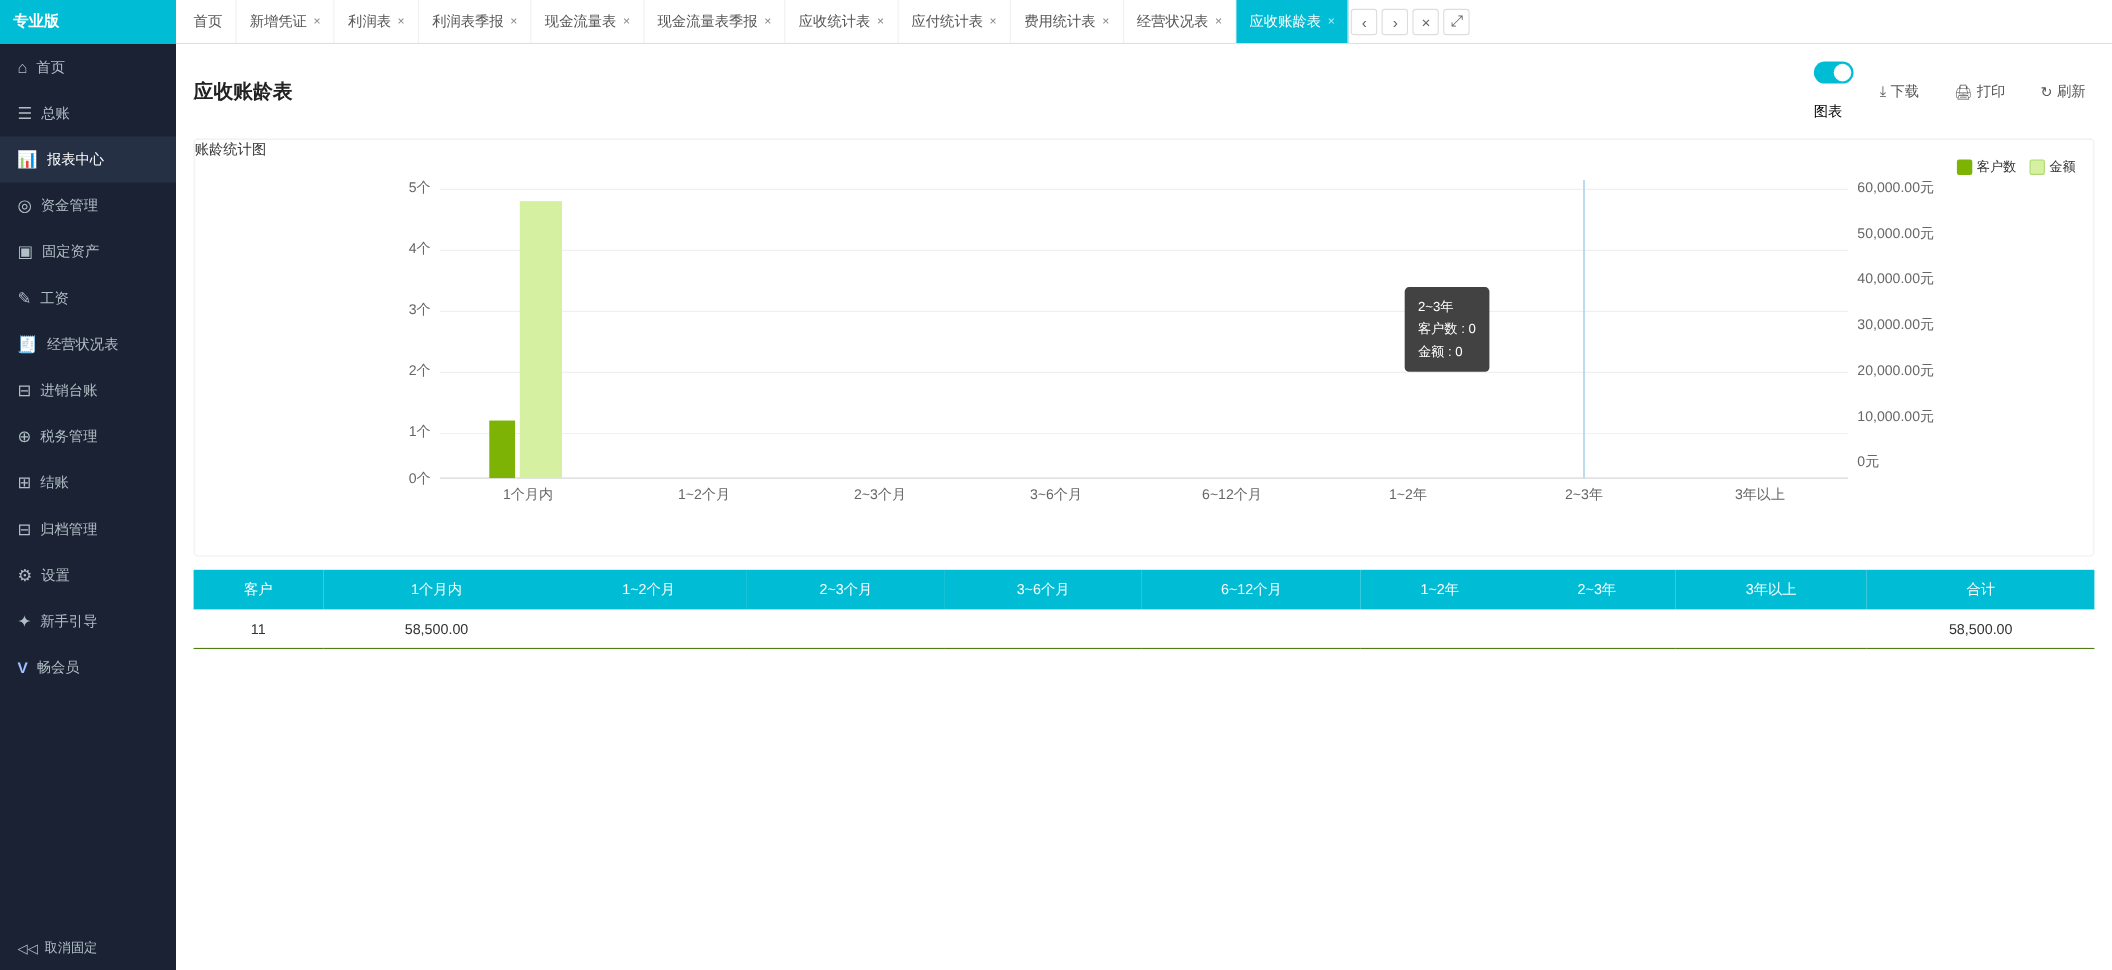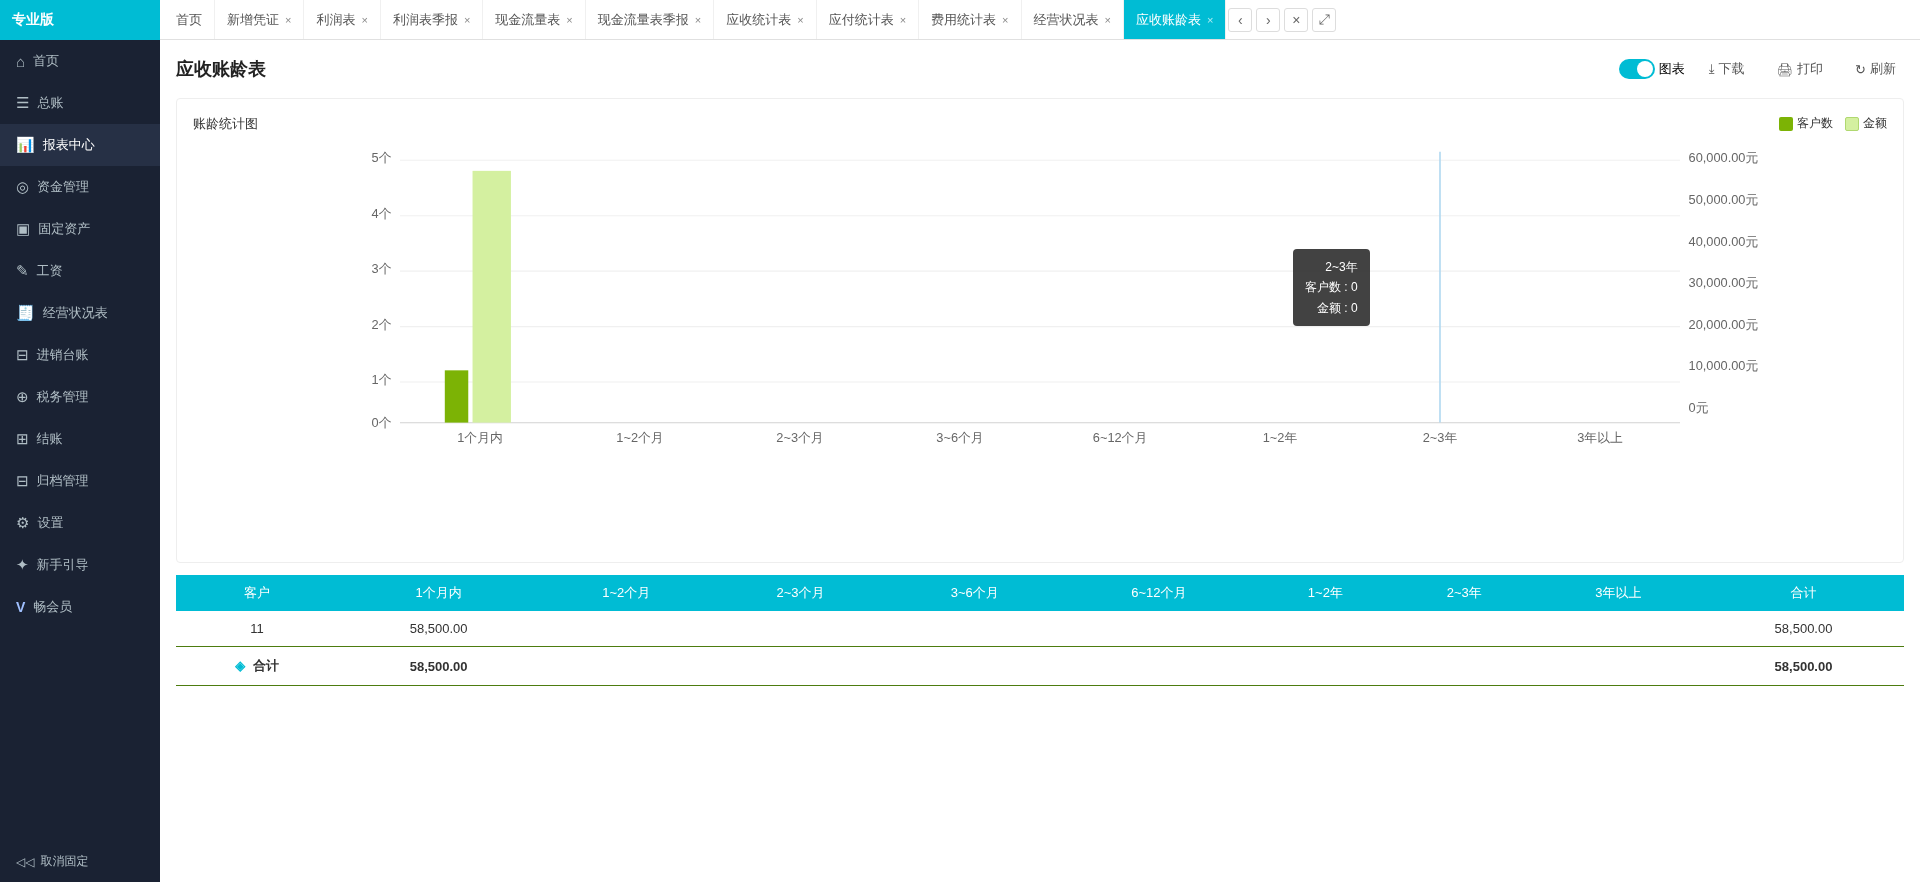--- a/index.html
+++ b/index.html
@@ -125,22 +125,23 @@
 
     .toolbar {
       display: flex;
       align-items: center;
       justify-content: flex-end;
       gap: 16px;
     }
 
     .toggle-wrap {
       display: flex;
-      align-items: center;
-      gap: 4px;
+      align-items: flex-start;
+      gap: 16px;
+      flex-direction: column;
     }
     .toggle {
       width: 36px;
       height: 20px;
       background: #00bcd4;
       border-radius: 10px;
       position: relative;
       cursor: pointer;
     }
     .toggle::after {
@@ -162,23 +163,22 @@
       font-size: 13px;
       padding: 4px 8px;
       border-radius: 3px;
     }
 
     
     .chart-area {
       background: #fff;
       border: 1px solid #eee;
       border-radius: 4px;
-      padding: 16px;
       position: relative;
-      height: 465px;
+      height: 380px;
     }
     .chart-title {
       font-size: 13px;
       color: #333;
       margin-bottom: 8px;
     }
     .chart-legend {
       position: absolute;
       top: 16px;
       right: 16px;
@@ -197,21 +197,20 @@
       width: 14px;
       height: 14px;
       border-radius: 2px;
     }
 
     
     .chart-svg-wrap {
       width: 100%;
       height: 320px;
       position: relative;
-      text-align: right;
     }
 
     
     .chart-tooltip {
       position: absolute;
       background: rgba(40,40,40,0.88);
       color: #fff;
       border-radius: 4px;
       padding: 8px 12px;
       font-size: 12px;
@@ -499,31 +498,16 @@
           <td>58,500.00</td>
           <td></td>
           <td></td>
           <td></td>
           <td></td>
           <td></td>
           <td></td>
           <td></td>
           <td>58,500.00</td>
         </tr>
-        <tr class="total-row">
-          <td>
-            <span class="total-icon">◈</span>
-            <span>合计</span>
-          </td>
-          <td>58,500.00</td>
-          <td></td>
-          <td></td>
-          <td></td>
-          <td></td>
-          <td></td>
-          <td></td>
-          <td></td>
-          <td>58,500.00</td>
-        </tr>
       </tbody>
     </table>
   </div>
 </div>
 
 </body></html>

